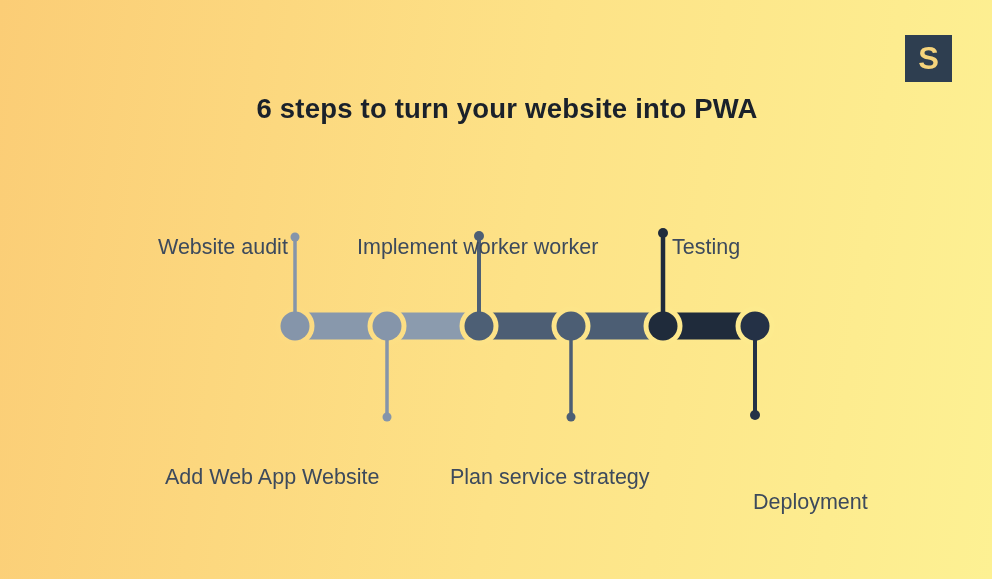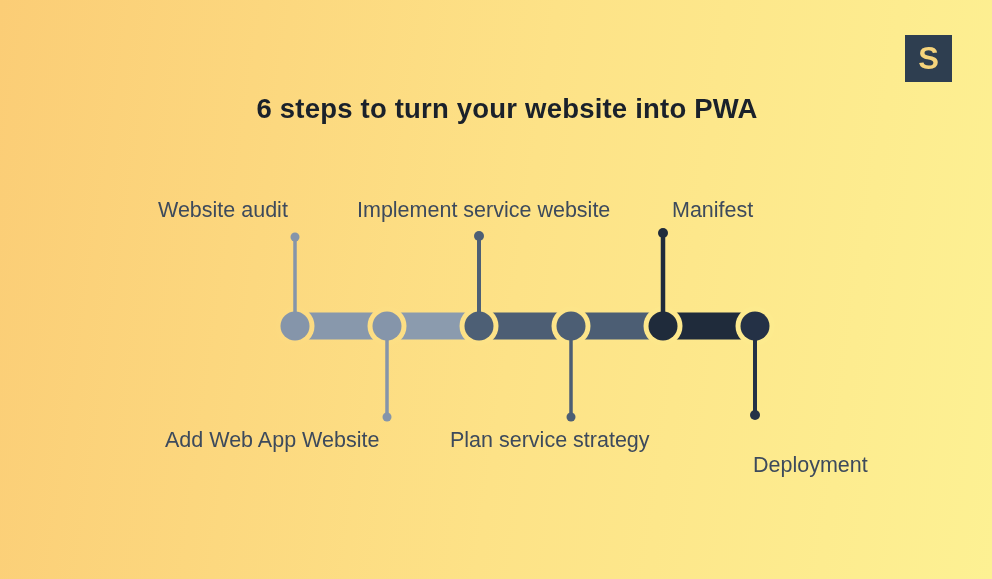--- a/index.html
+++ b/index.html
@@ -42,20 +42,21 @@
     left: 0;
     top: 0;
     width: 992px;
     height: 579px;
   }
   .step-label {
     position: absolute;
     white-space: nowrap;
     font-size: 21.5px;
     line-height: 26px;
+    margin-top: 37px;
   }
 </style>
 </head>
 <body>
 
 <div class="stage">
   <h1 class="title" style="color: rgb(26, 33, 43);">6 steps to turn your website into PWA</h1>
 
   <div class="logo" style="background: rgb(46, 62, 80);">
     <span style="color: rgb(246, 212, 124);">S</span>
@@ -96,18 +97,18 @@
       <circle cx="387" cy="417" r="4.5" fill="#8595aa"></circle>
       <circle cx="479" cy="236" r="5" fill="#4d5f75"></circle>
       <circle cx="571" cy="417" r="4.5" fill="#4c5e74"></circle>
       <circle cx="663" cy="233" r="5" fill="#1f2b3b"></circle>
       <circle cx="755" cy="415" r="5" fill="#243146"></circle>
     </svg>
 
   <div id="labels">
       <div class="step-label" style="left: 158px; top: 197px; color: rgb(61, 74, 92);">Website audit</div>
       <div class="step-label" style="left: 165px; top: 427px; color: rgb(61, 74, 92);">Add Web App Website</div>
-      <div class="step-label" style="left: 357px; top: 197px; color: rgb(61, 74, 92);">Implement service website</div>
+      <div class="step-label" style="left: 357px; top: 197px; color: rgb(61, 74, 92);">Implement worker worker</div>
       <div class="step-label" style="left: 450px; top: 427px; color: rgb(61, 74, 92);">Plan service strategy</div>
-      <div class="step-label" style="left: 672px; top: 197px; color: rgb(61, 74, 92);">Manifest</div>
+      <div class="step-label" style="left: 672px; top: 197px; color: rgb(61, 74, 92);">Testing</div>
       <div class="step-label" style="left: 753px; top: 452px; color: rgb(61, 74, 92);">Deployment</div>
     </div>
 </div>
 
 </body></html>

